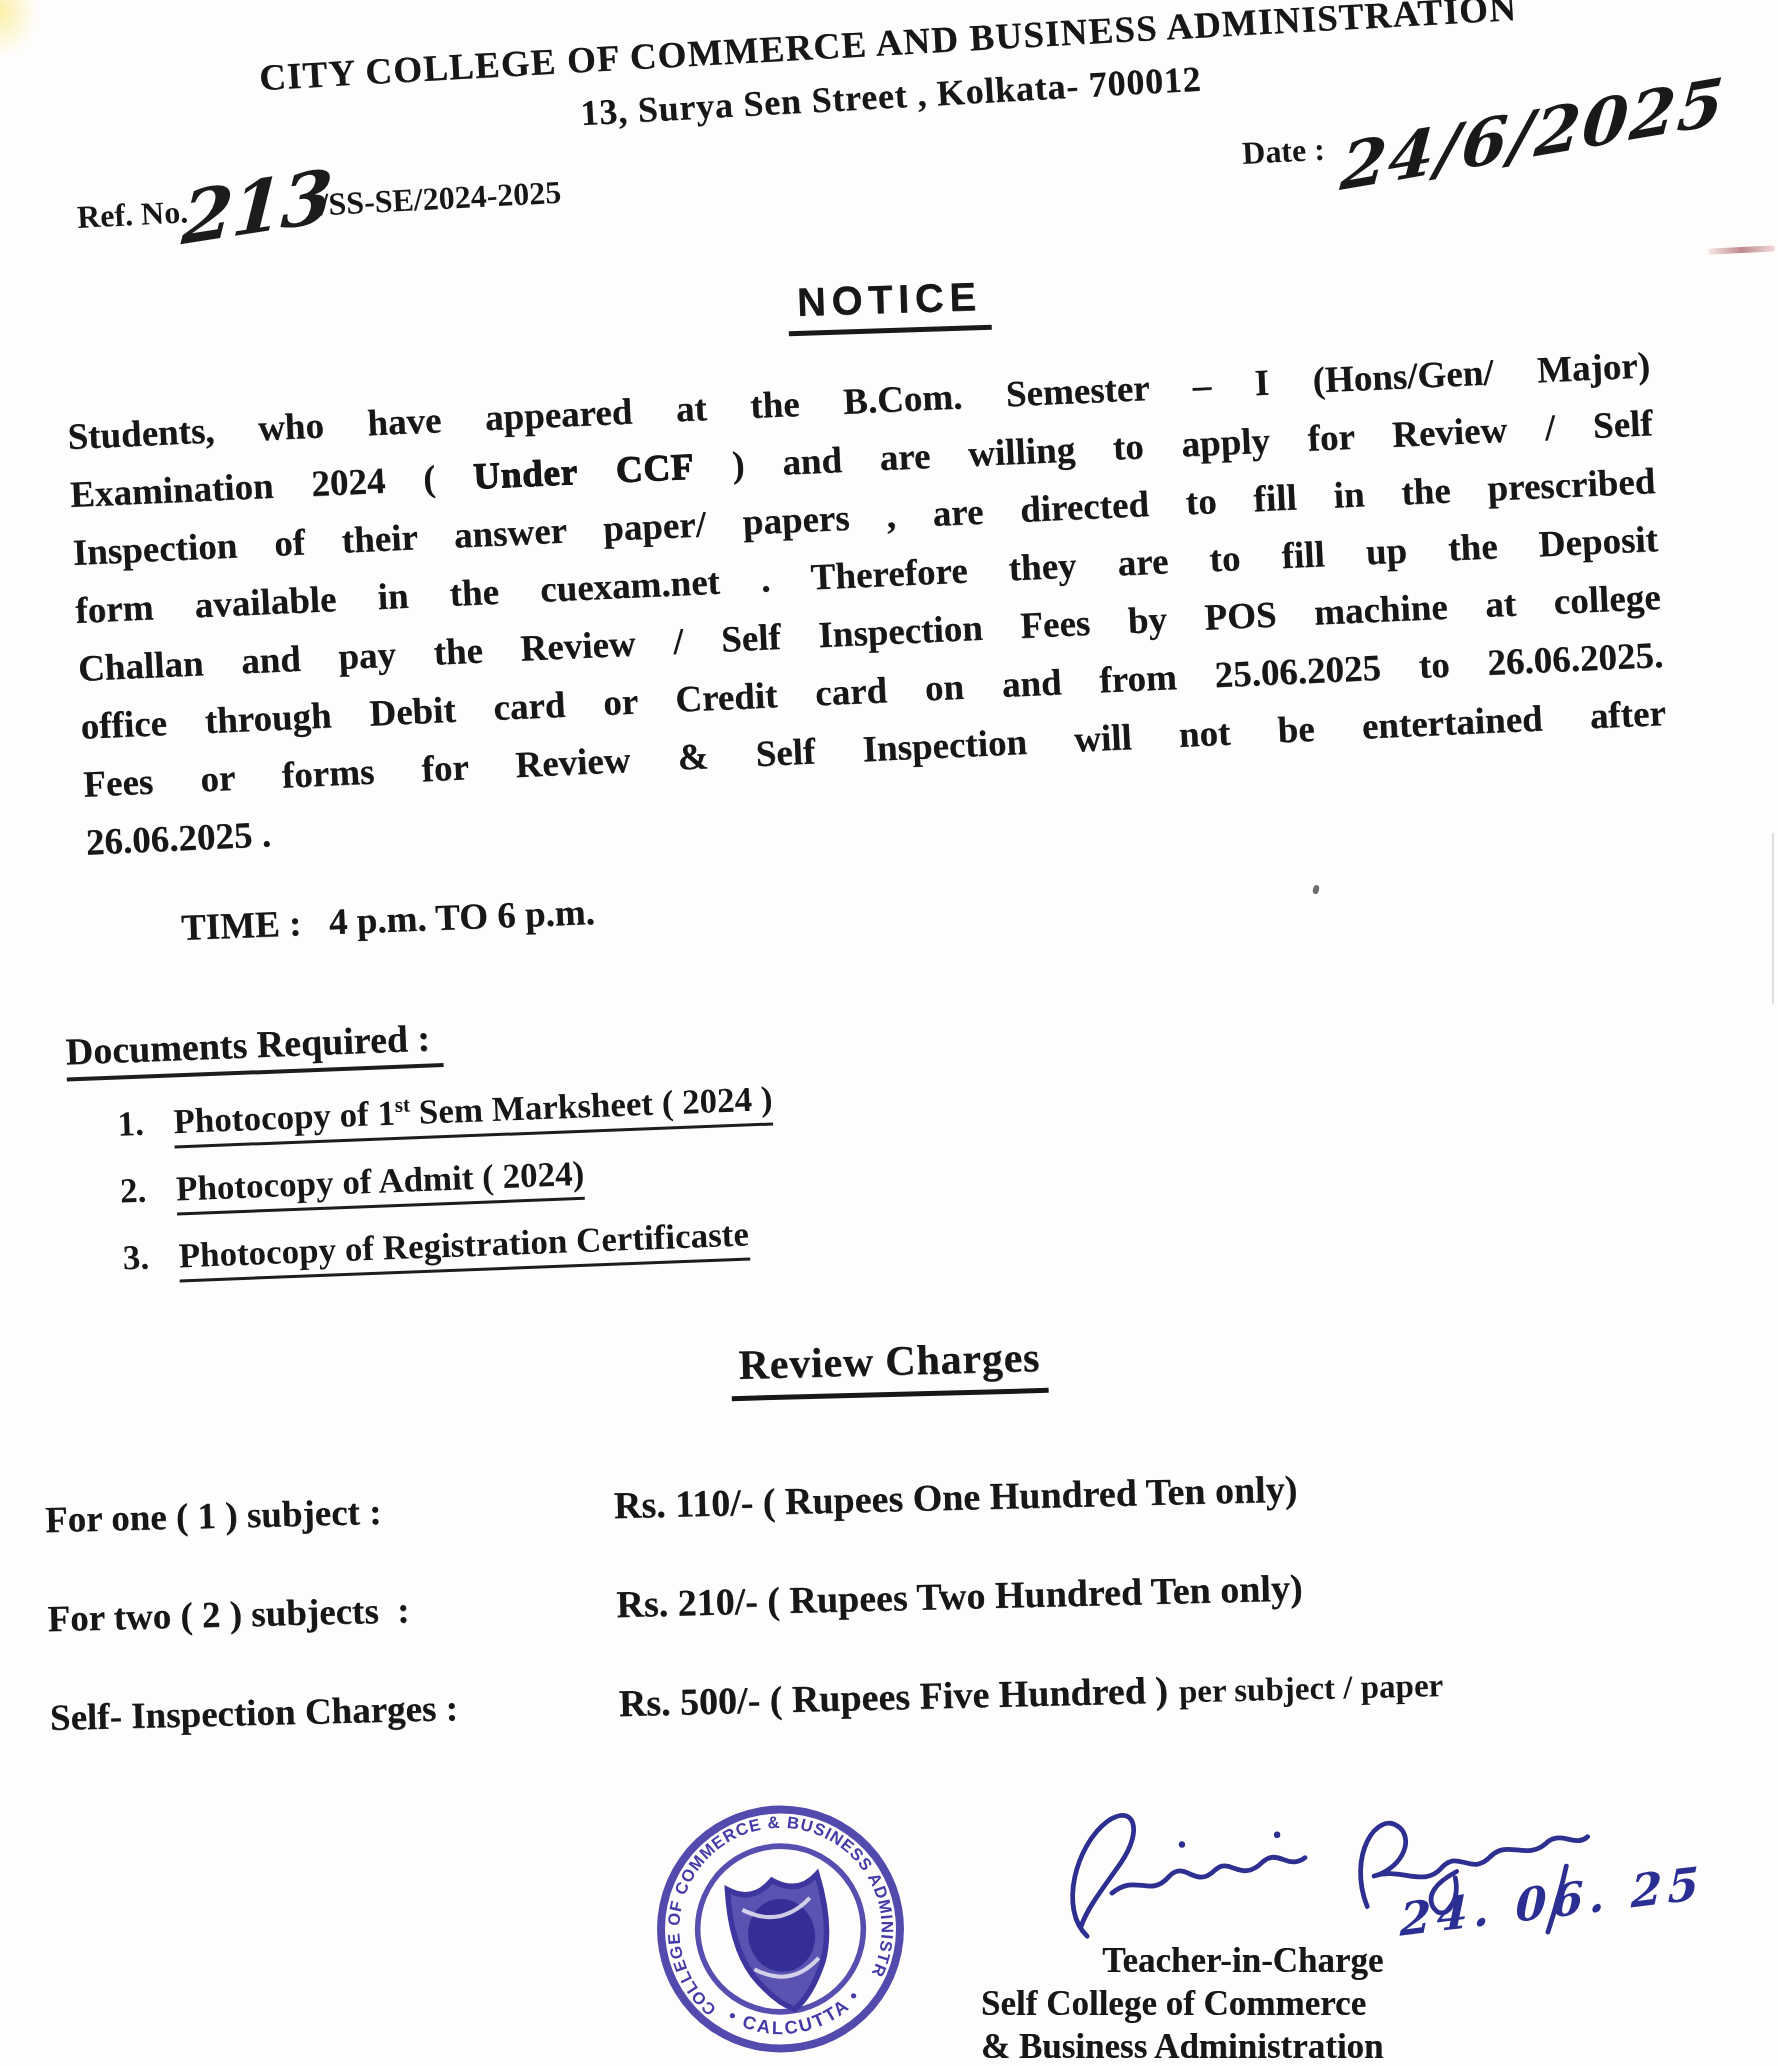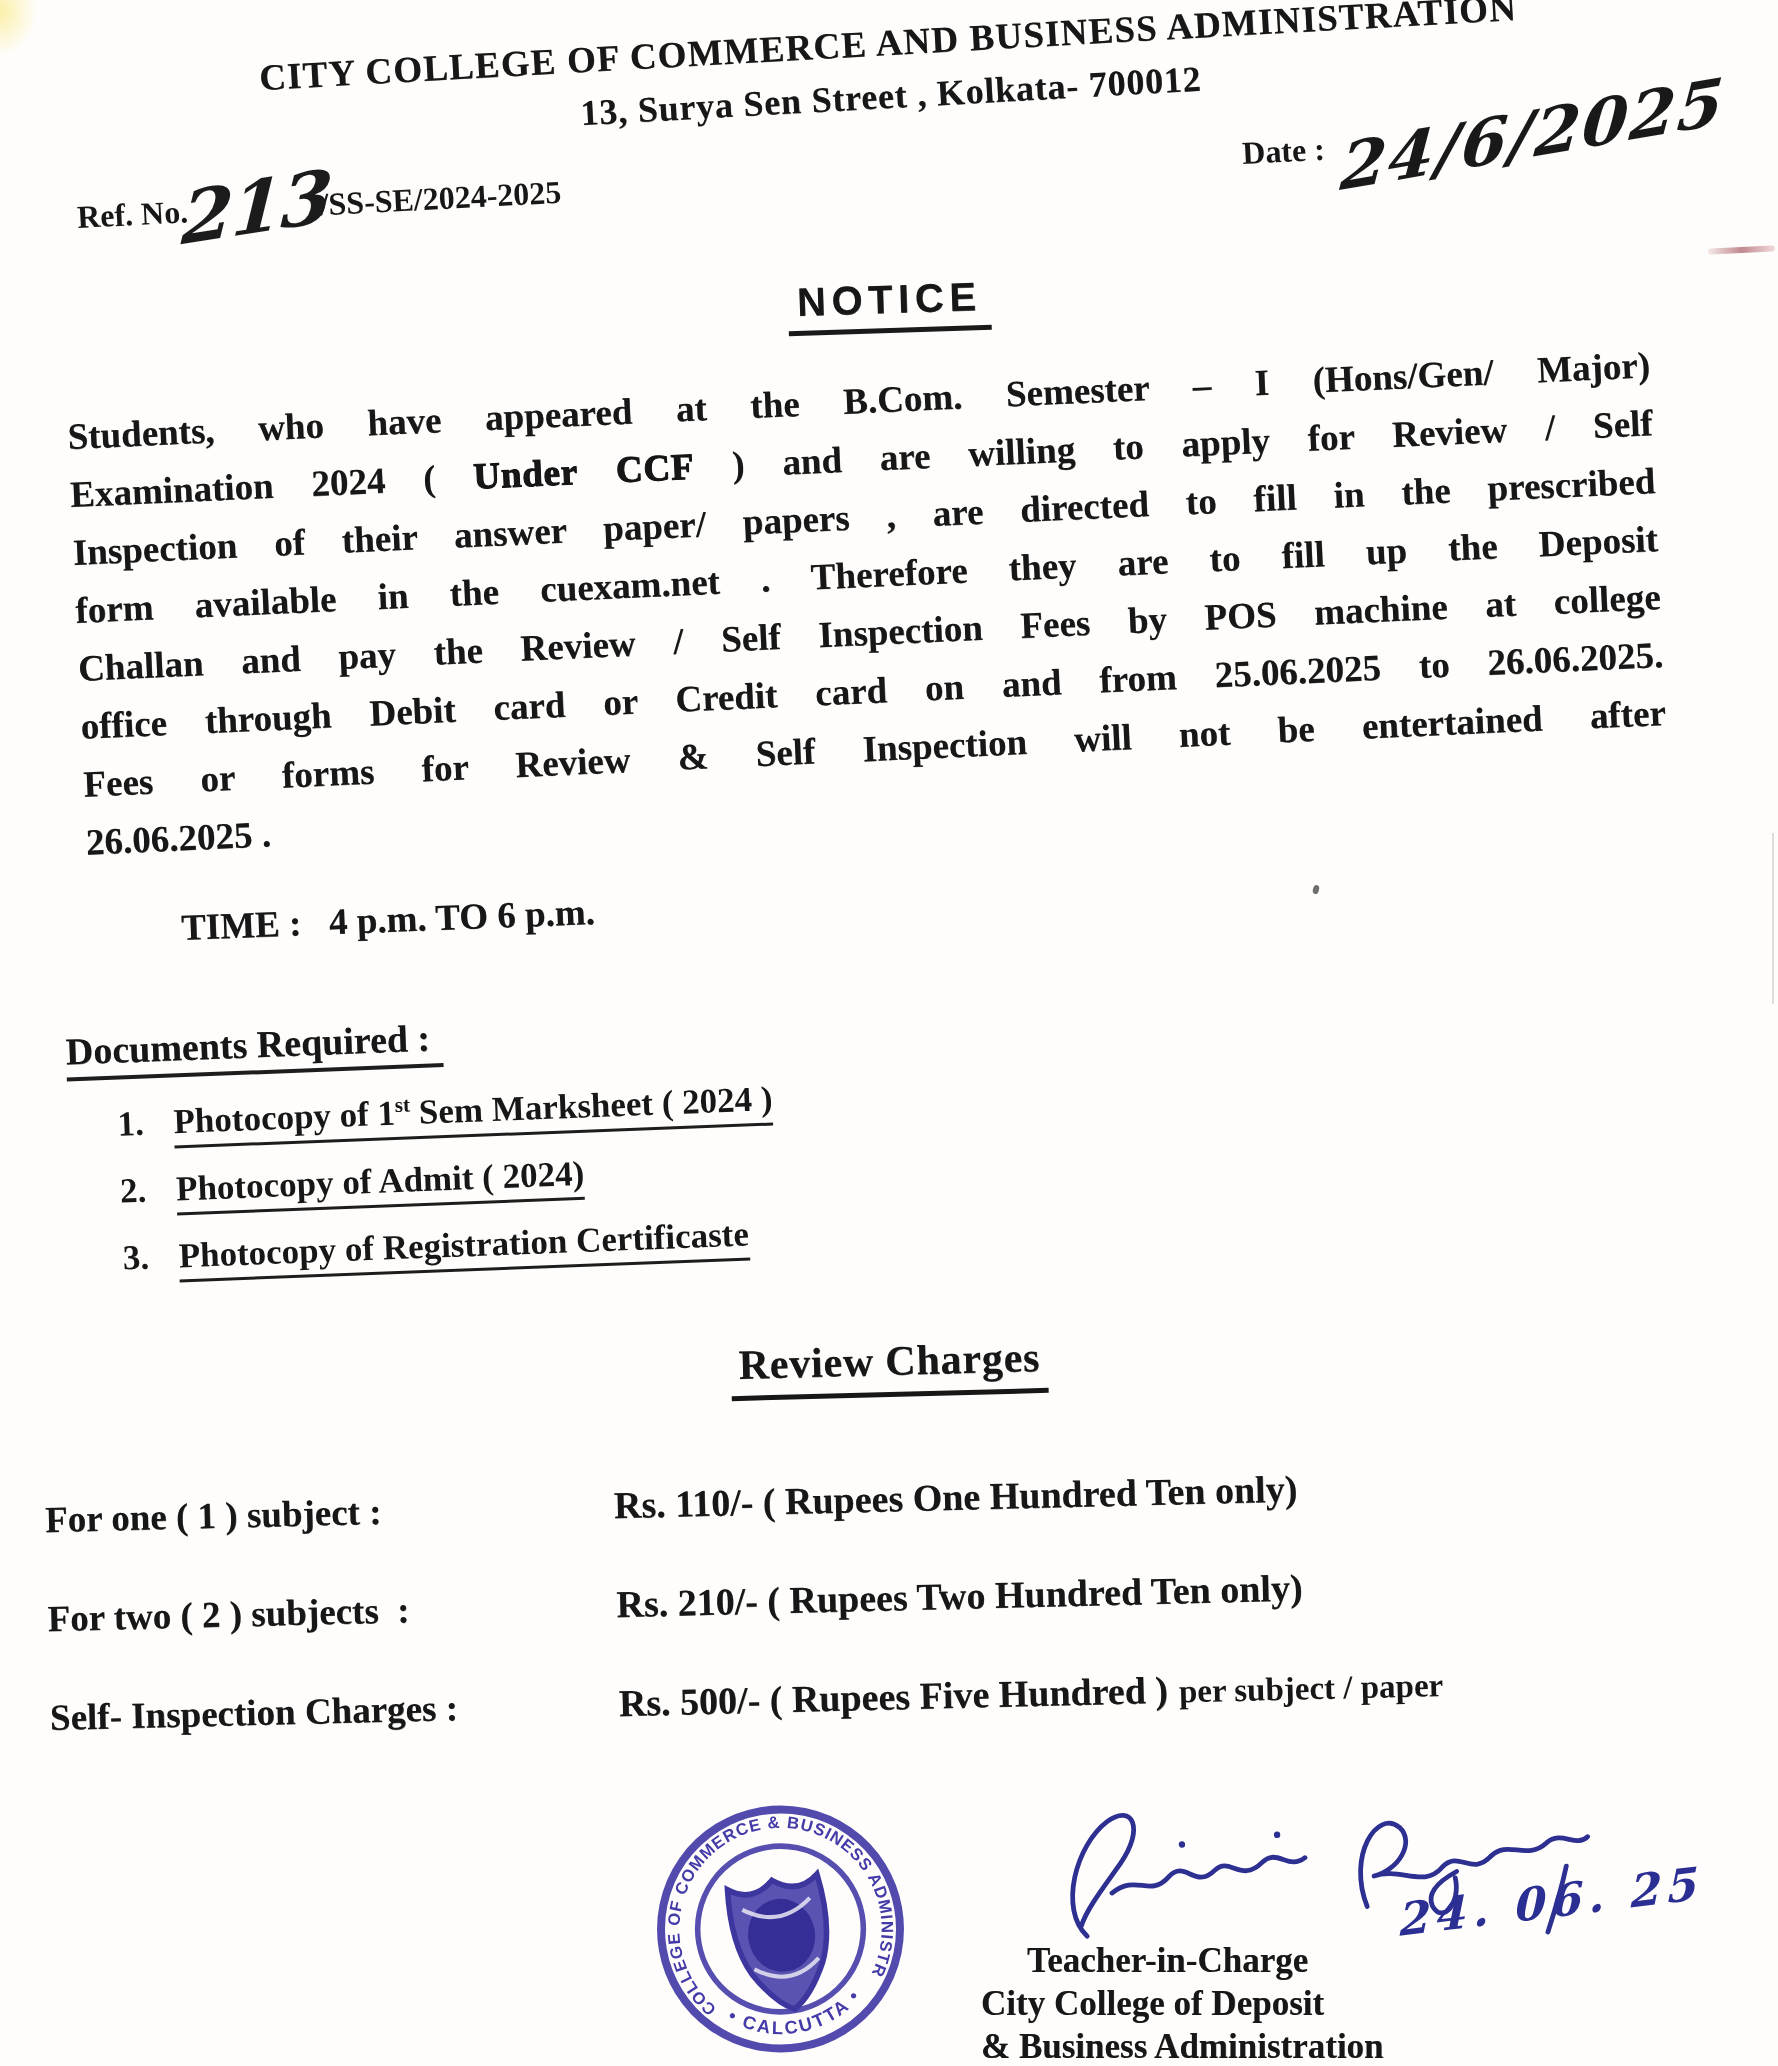--- a/index.html
+++ b/index.html
@@ -72,21 +72,21 @@
   .csuffix{font-size:33px;font-weight:bold;margin-left:11px;white-space:pre;}
   
   .seal{top:1792px;left:649px;width:263px;height:274px;transform:rotate(-10deg);opacity:.93;}
   .sig-block{top:1780px;left:1009px;width:669px;height:175px;transform:rotate(-2deg);}
   .sr-only{position:absolute;width:0.8px;height:0.8px;overflow:hidden;clip:rect(0 0 0 0);}
   .sig-date{top:1875px;left:1399px;font-size:45px;color:#2b2e93;
     font-family:"DejaVu Serif",serif;font-style:italic;font-weight:bold;
     transform:rotate(-7deg) skewX(-8deg);letter-spacing:5.6px;white-space:pre;}
   .footer-lines{top:1939px;left:981px;font-size:35px;font-weight:bold;line-height:43px;
     text-shadow:0.3px 0.3px 0.4px rgba(20,20,20,.5);}
-  .footer-line1{padding-left:46px;}
+  .footer-line1{padding-left:46px;text-align:right;}
   
   .corner-smudge{top:0;left:0;width:37px;height:56px;
     background:radial-gradient(ellipse at 0 20%, rgba(250,235,140,.75), rgba(250,235,140,0) 70%);}
   .pink-dash{top:247px;left:1708px;width:67px;height:5.6px;border-radius:3.2px;
     background:linear-gradient(90deg,rgba(200,120,120,.15),rgba(150,60,70,.6),rgba(220,150,160,.35));
     transform:rotate(-3deg);}
   .side-line{top:833px;left:1772px;width:2.4px;height:171px;background:#bdbdbd;opacity:.5;}
   .speck{top:885px;left:1313px;width:5.6px;height:8.8px;border-radius:50%;
     background:#4a4a4a;opacity:.8;transform:rotate(15deg);}
 </style>
@@ -201,18 +201,18 @@
       <path d="M 448,160 C 425,95 465,38 492,62 C 512,82 488,116 458,122 C 492,112 520,140 544,114 C 566,92 580,128 606,102"></path>
       <path d="M 560,128 C 566,160 542,186 530,162 C 522,142 546,128 562,120"></path>
       <path d="M 606,102 C 628,82 650,110 676,88 C 696,72 712,96 728,82"></path>
       <path d="M 700,118 C 692,150 682,178 674,200"></path>
     </svg>
   </div>
   <div class="abs sig-date">24. 06. 25</div>
 
   <div class="abs footer-lines">
     <div class="footer-line1">Teacher-in-Charge</div>
-    <div>City College of Deposit</div>
+    <div>Self College of Commerce</div>
     <div>&amp; Business Administration</div>
   </div>
 
 </div>
 
 
 </body></html>

